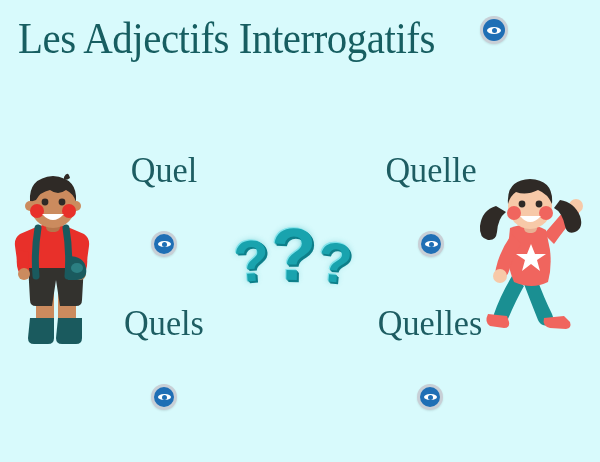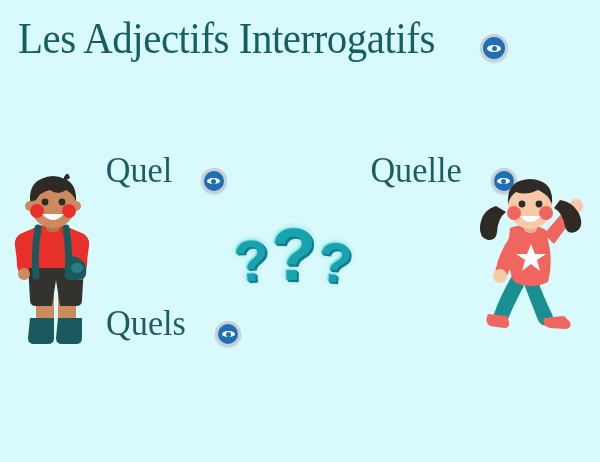--- a/index.html
+++ b/index.html
@@ -22,21 +22,21 @@
     box-sizing: border-box;
     overflow: hidden;
   }
 
   
   #title-row {
     position: absolute;
     left: 18px;
     top: 16px;
     display: flex;
-    align-items: flex-end;
+    align-items: flex-start;
     gap: 14px;
   }
   #title-text {
     font-family: "Liberation Serif", serif;
     font-size: 44px;
     line-height: 1.05;
     font-weight: 400;
     color: #175e61;
     letter-spacing: -0.5px;
     white-space: nowrap;
@@ -84,21 +84,22 @@
   }
   .audio-icon.small { width: 26px; height: 26px; }
   .audio-icon.small::before { left: 3px; top: 3px; width: 20px; height: 20px; }
   .audio-icon.small .eye { left: 6.5px; top: 9.5px; width: 13px; height: 6.5px; }
   .audio-icon.small .pupil { left: 10.5px; top: 10.5px; width: 5px; height: 5px; }
 
   
   .word-cell {
     position: absolute;
     display: flex;
-    align-items: flex-start;
+    flex-direction: column;
+    align-items: center;
     gap: 27px;
   }
   .word-label {
     font-family: "Liberation Serif", serif;
     font-size: 36px;
     line-height: 1;
     color: #1d5d62;
     white-space: nowrap;
     transform: scaleX(0.95);
   }
@@ -171,20 +172,27 @@
   </div>
 
   <div class="word-cell" id="cell-quelle">
     <div class="word-label">Quelle</div>
     <div class="audio-icon small">
       <span class="eye"></span>
       <span class="pupil"></span>
     </div>
   </div>
 
+  <div class="word-cell" id="cell-quelles">
+    <div class="word-label">Quelles</div>
+    <div class="audio-icon small">
+      <span class="eye"></span>
+      <span class="pupil"></span>
+    </div>
+  </div>
 
   <div id="question-marks">
     <span class="qm a">?</span>
     <span class="qm b">?</span>
     <span class="qm c">?</span>
   </div>
 
   <div class="character" id="boy-character">
     <svg viewBox="0 0 92 184" width="92" height="184">
 

